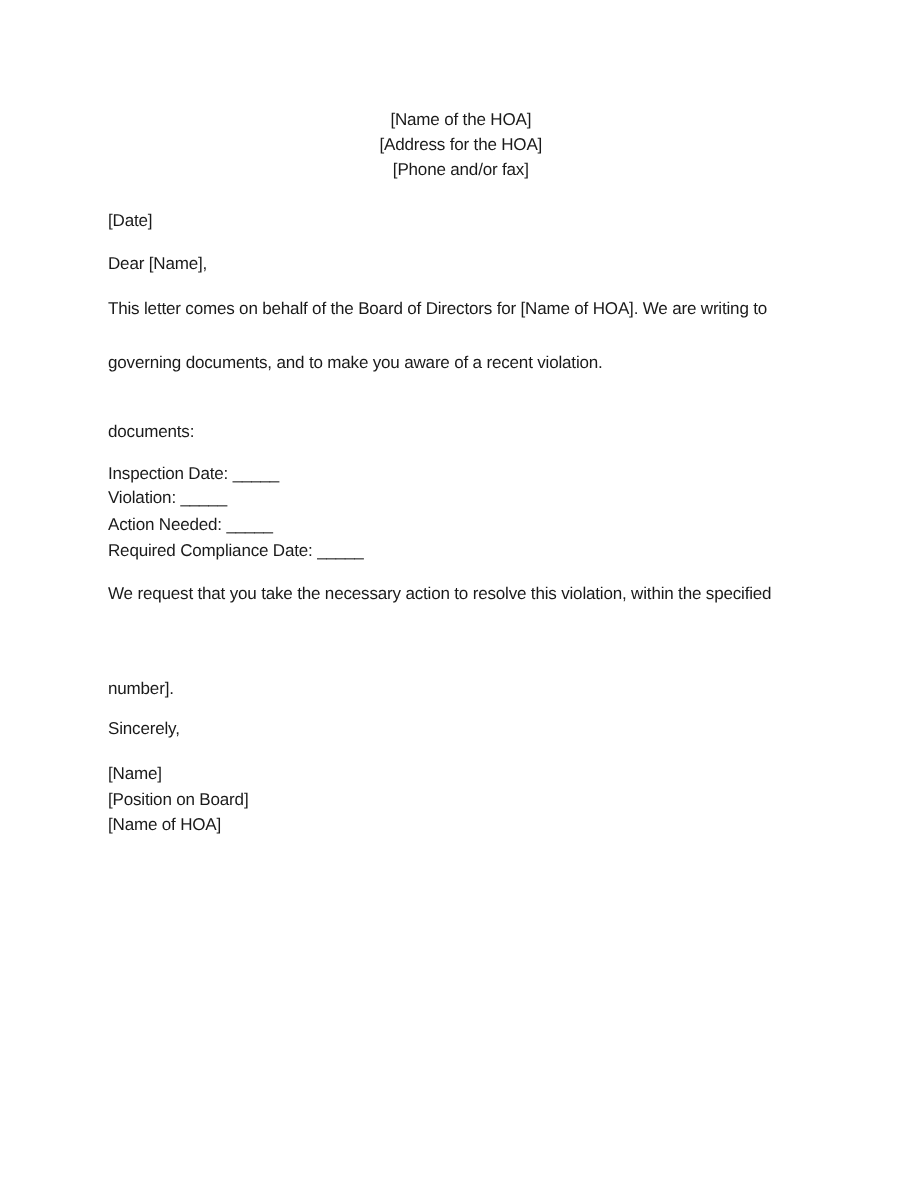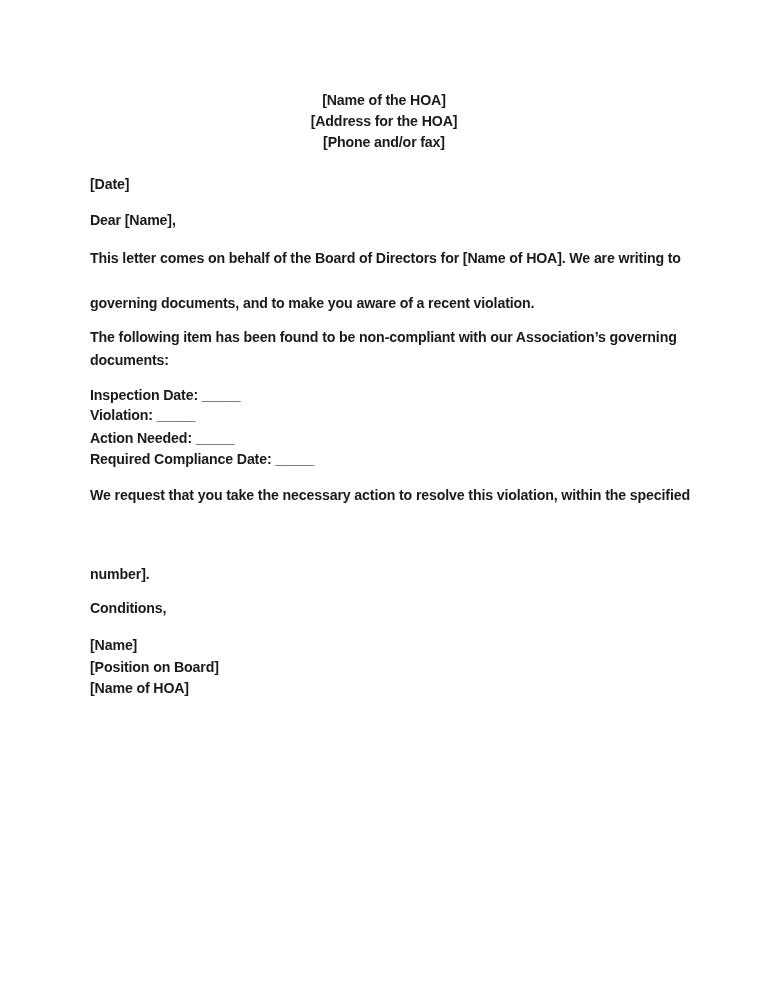--- a/index.html
+++ b/index.html
@@ -1,46 +1,45 @@
 <!DOCTYPE html>
 <html><head>
 <meta charset="utf-8">
 <style>
   html, body { margin: 0; padding: 0; background: #ffffff; }
   body { width: 768px; height: 994px; position: relative; overflow: hidden;
          font-family: "Liberation Sans", "DejaVu Sans", sans-serif; color: #1a1a1a; }
-  .page { position: absolute; left: 0; top: 0; width: 768px; height: 994px; background: #fff; font-weight: bold; }
+  .page { position: absolute; left: 0; top: 0; width: 768px; height: 994px; background: #fff; }
   .t { position: absolute; font-size: 14.2px; line-height: 22px; white-space: nowrap; letter-spacing: -0.15px; }
   .center { left: 0; width: 768px; text-align: center; }
   .left { left: 90px; }
 </style>
 </head>
 <body>
 
 <div class="page">
   <div class="t center" style="top:89px">[Name of the HOA]</div>
   <div class="t center" style="top:110px">[Address for the HOA]</div>
   <div class="t center" style="top:131px">[Phone and/or fax]</div>
 
   <div class="t left" style="top:173px">[Date]</div>
   <div class="t left" style="top:209px">Dear [Name],</div>
 
   <div class="t left" style="top:247px">This letter comes on behalf of the Board of Directors for [Name of HOA]. We are writing to</div>
   <div class="t left" style="top:292px">governing documents, and to make you aware of a recent violation.</div>
 
-  <div class="t left" style="top:326px">The following item has been found to be non-compliant with our Association’s governing</div>
   <div class="t left" style="top:349px">documents:</div>
 
   <div class="t left" style="top:384px">Inspection Date: _____</div>
   <div class="t left" style="top:404px">Violation: _____</div>
   <div class="t left" style="top:427px">Action Needed: _____</div>
   <div class="t left" style="top:448px">Required Compliance Date: _____</div>
 
   <div class="t left" style="top:484px">We request that you take the necessary action to resolve this violation, within the specified</div>
 
   <div class="t left" style="top:563px">number].</div>
 
-  <div class="t left" style="top:597px">Conditions,</div>
+  <div class="t left" style="top:597px">Sincerely,</div>
 
   <div class="t left" style="top:634px">[Name]</div>
   <div class="t left" style="top:656px">[Position on Board]</div>
   <div class="t left" style="top:677px">[Name of HOA]</div>
 </div>
 
 </body></html>

